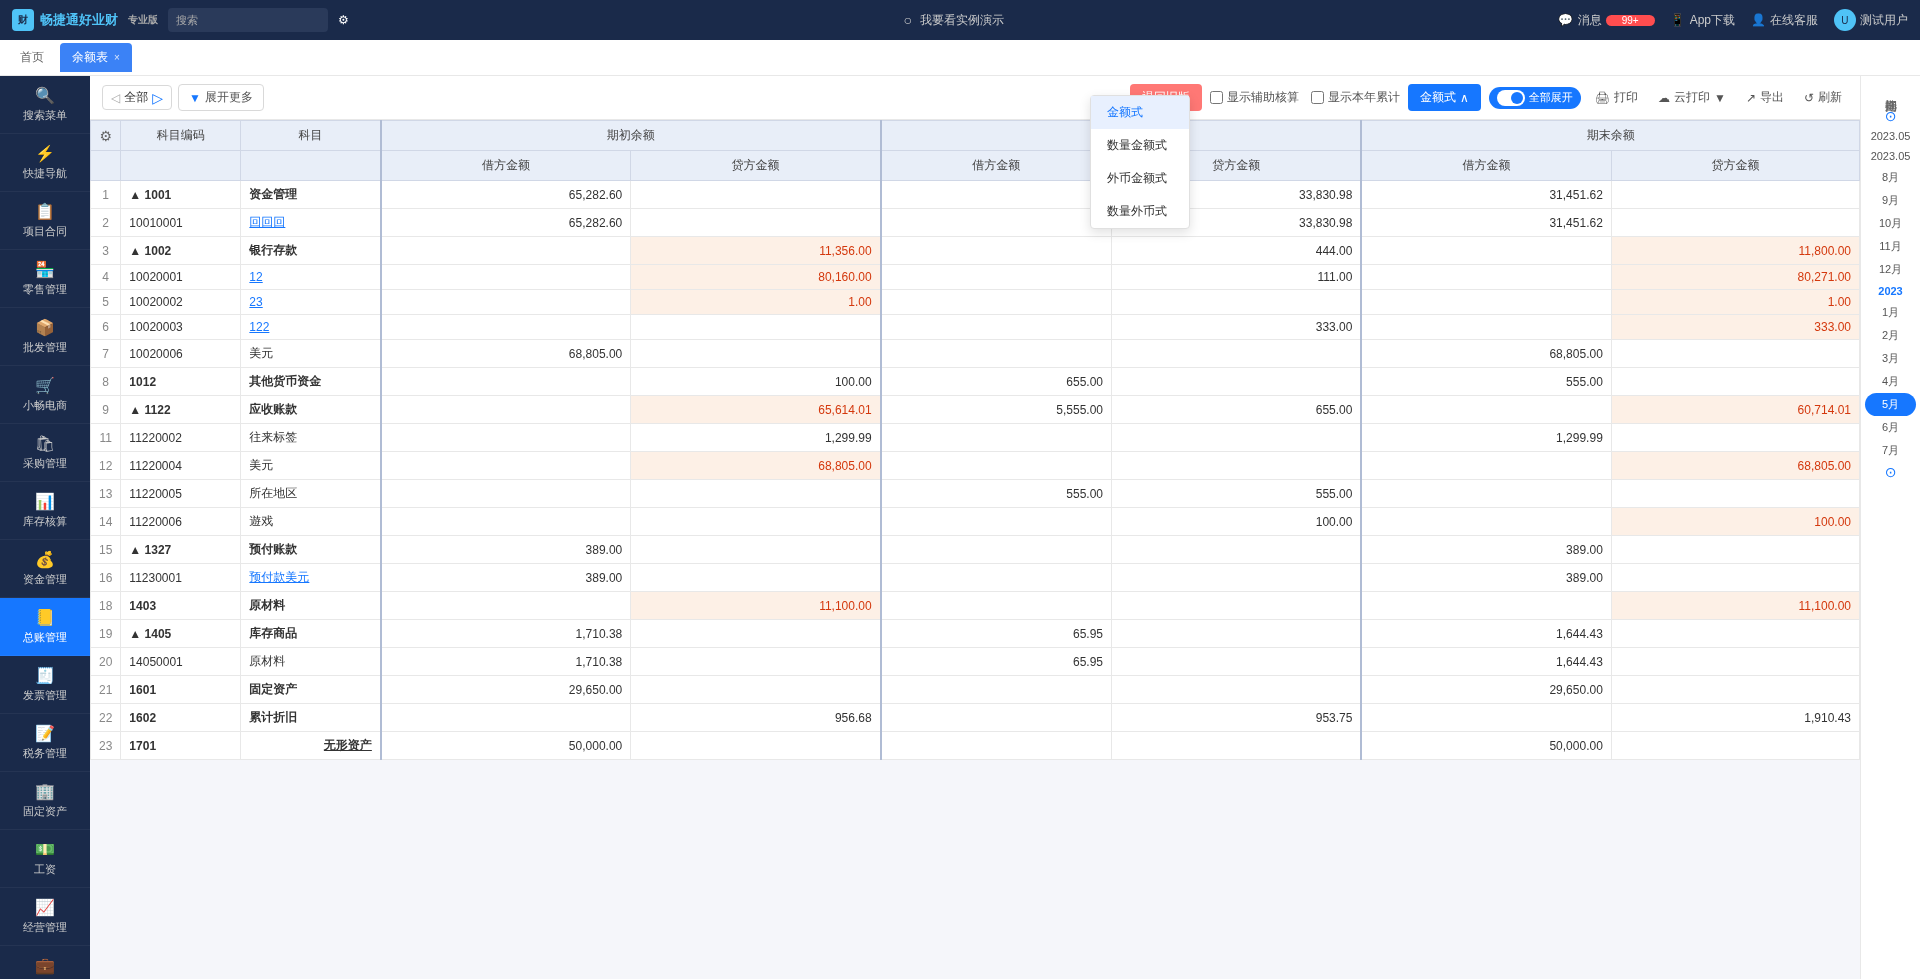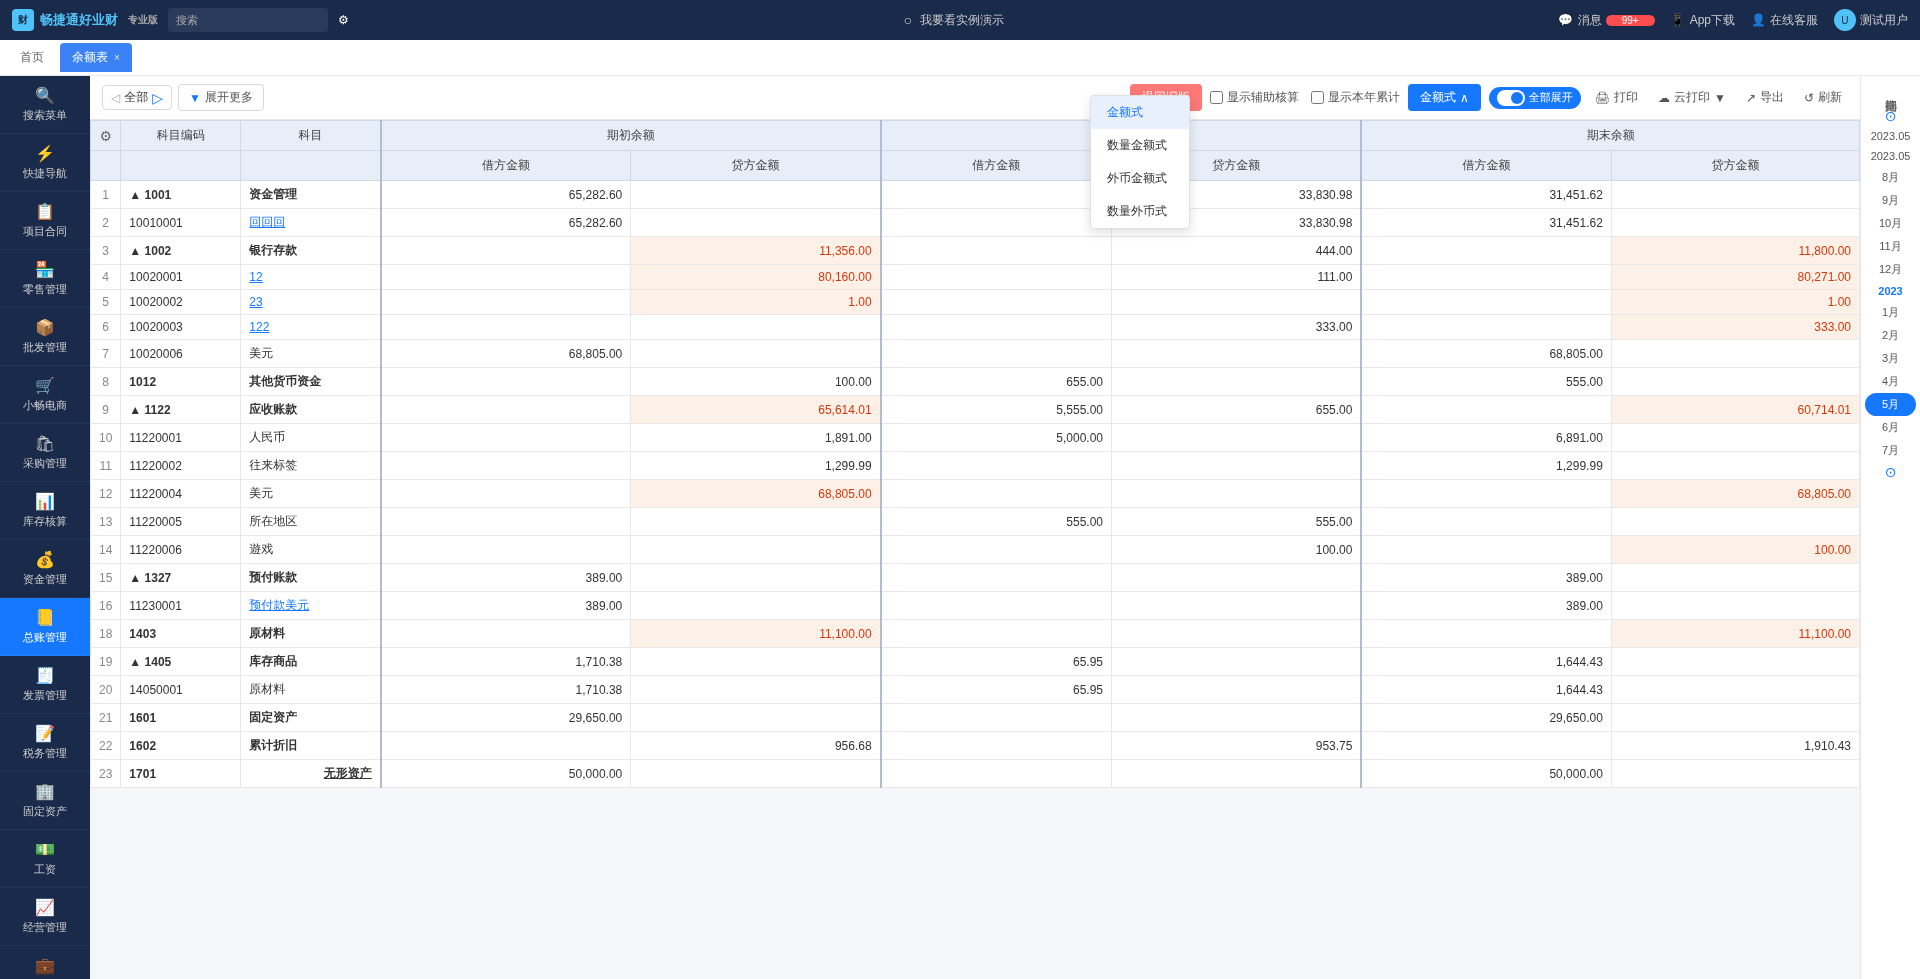--- a/index.html
+++ b/index.html
@@ -364,31 +364,20 @@
               <td style="text-align: left; font-weight: bold;">▲ 1122</td>
               <td style="text-align: left; font-weight: bold;">应收账款</td>
               <td style="text-align: right; border-left: 2px solid rgb(176, 188, 212);"></td>
               <td style="text-align: right; background: rgb(253, 240, 230); color: rgb(212, 56, 13);">65,614.01</td>
               <td style="text-align: right; border-left: 2px solid rgb(176, 188, 212);">5,555.00</td>
               <td style="text-align: right;">655.00</td>
               <td style="text-align: right; border-left: 2px solid rgb(176, 188, 212);"></td>
               <td style="text-align: right; background: rgb(253, 240, 230); color: rgb(212, 56, 13);">60,714.01</td>
             </tr>
             <tr>
-              <td style="text-align: center;">10</td>
-              <td style="text-align: left;">11220001</td>
-              <td style="text-align: left;">人民币</td>
-              <td style="text-align: right; border-left: 2px solid rgb(176, 188, 212);"></td>
-              <td style="text-align: right;">1,891.00</td>
-              <td style="text-align: right; border-left: 2px solid rgb(176, 188, 212);">5,000.00</td>
-              <td style="text-align: right;"></td>
-              <td style="text-align: right; border-left: 2px solid rgb(176, 188, 212);">6,891.00</td>
-              <td style="text-align: right;"></td>
-            </tr>
-            <tr>
               <td style="text-align: center;">11</td>
               <td style="text-align: left;">11220002</td>
               <td style="text-align: left;">往来标签</td>
               <td style="text-align: right; border-left: 2px solid rgb(176, 188, 212);"></td>
               <td style="text-align: right;">1,299.99</td>
               <td style="text-align: right; border-left: 2px solid rgb(176, 188, 212);"></td>
               <td style="text-align: right;"></td>
               <td style="text-align: right; border-left: 2px solid rgb(176, 188, 212);">1,299.99</td>
               <td style="text-align: right;"></td>
             </tr>

